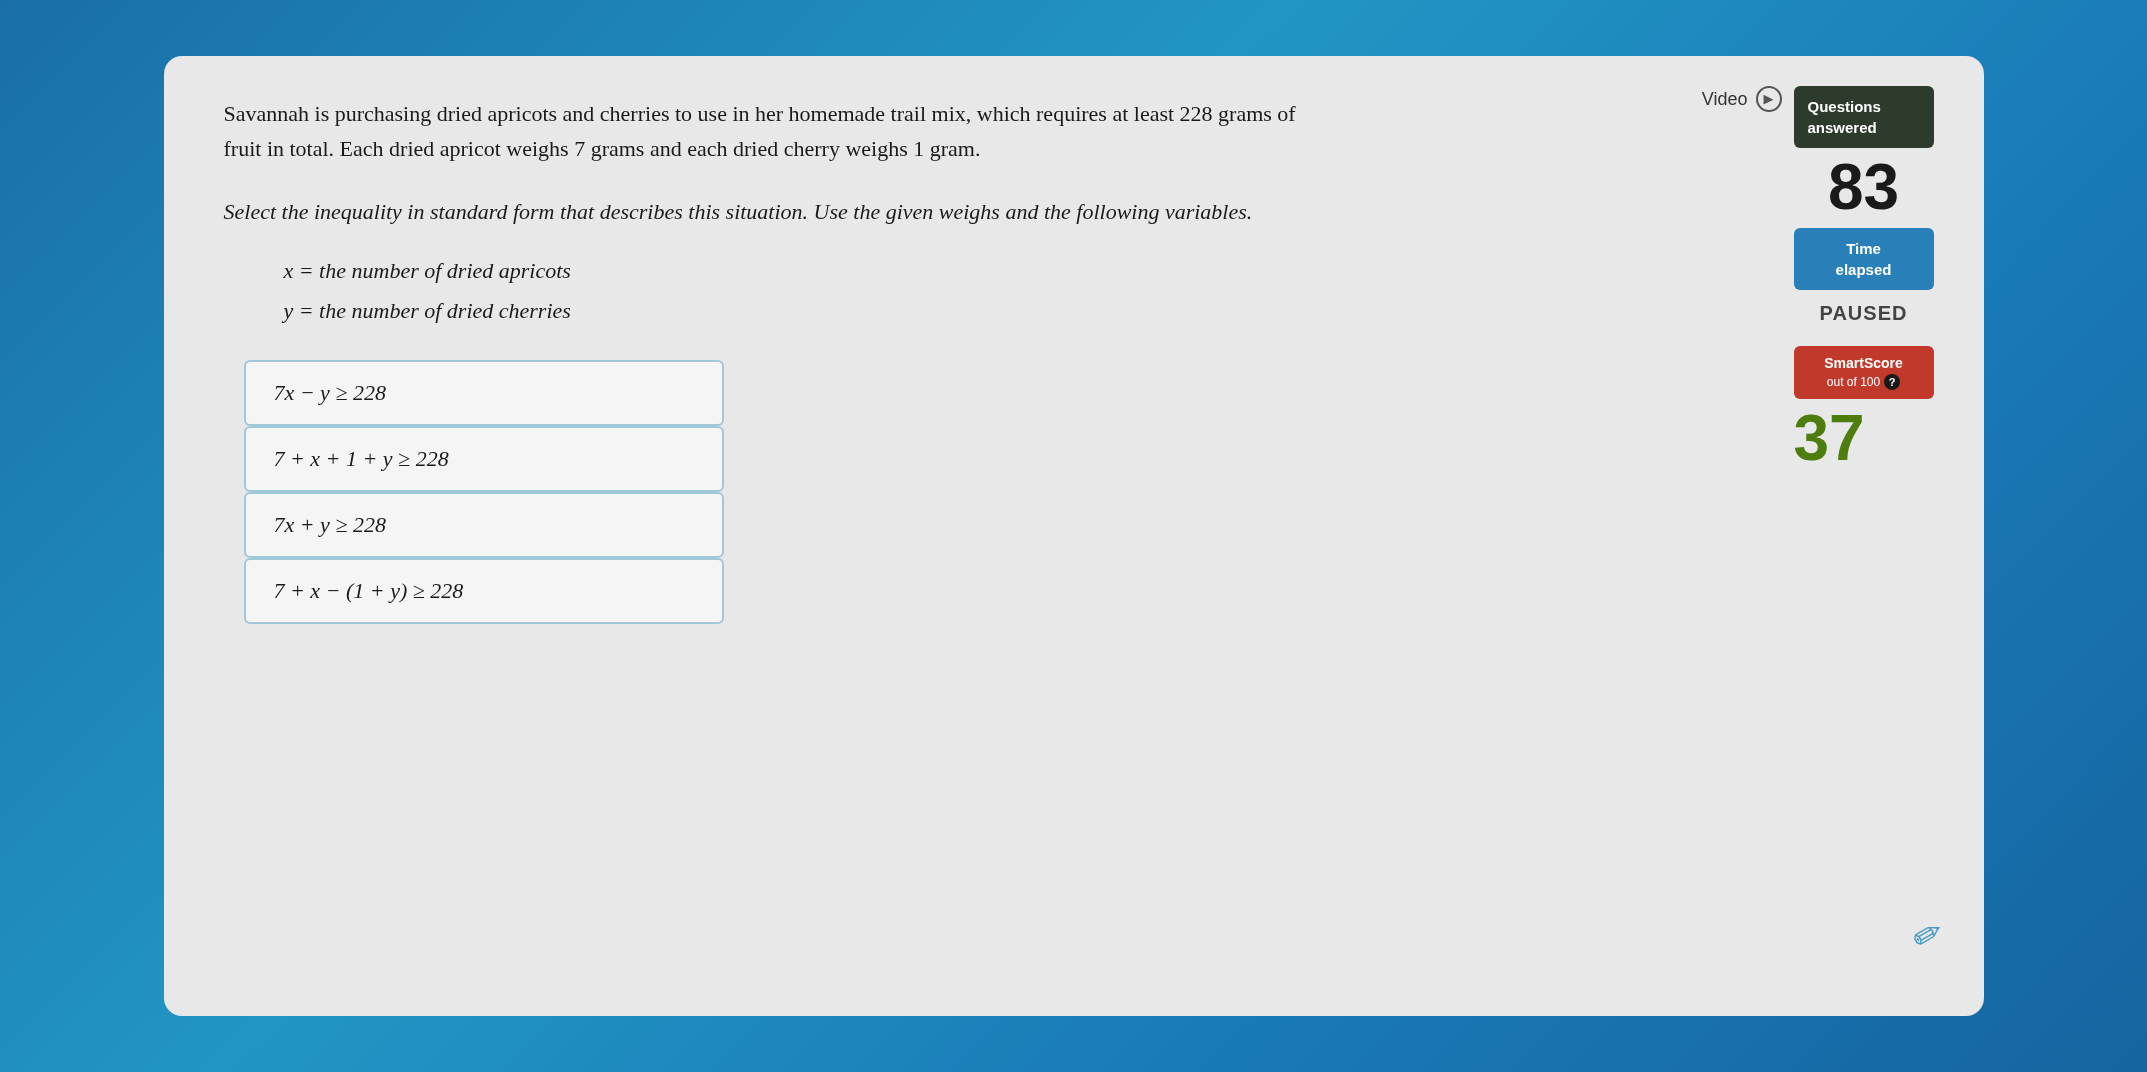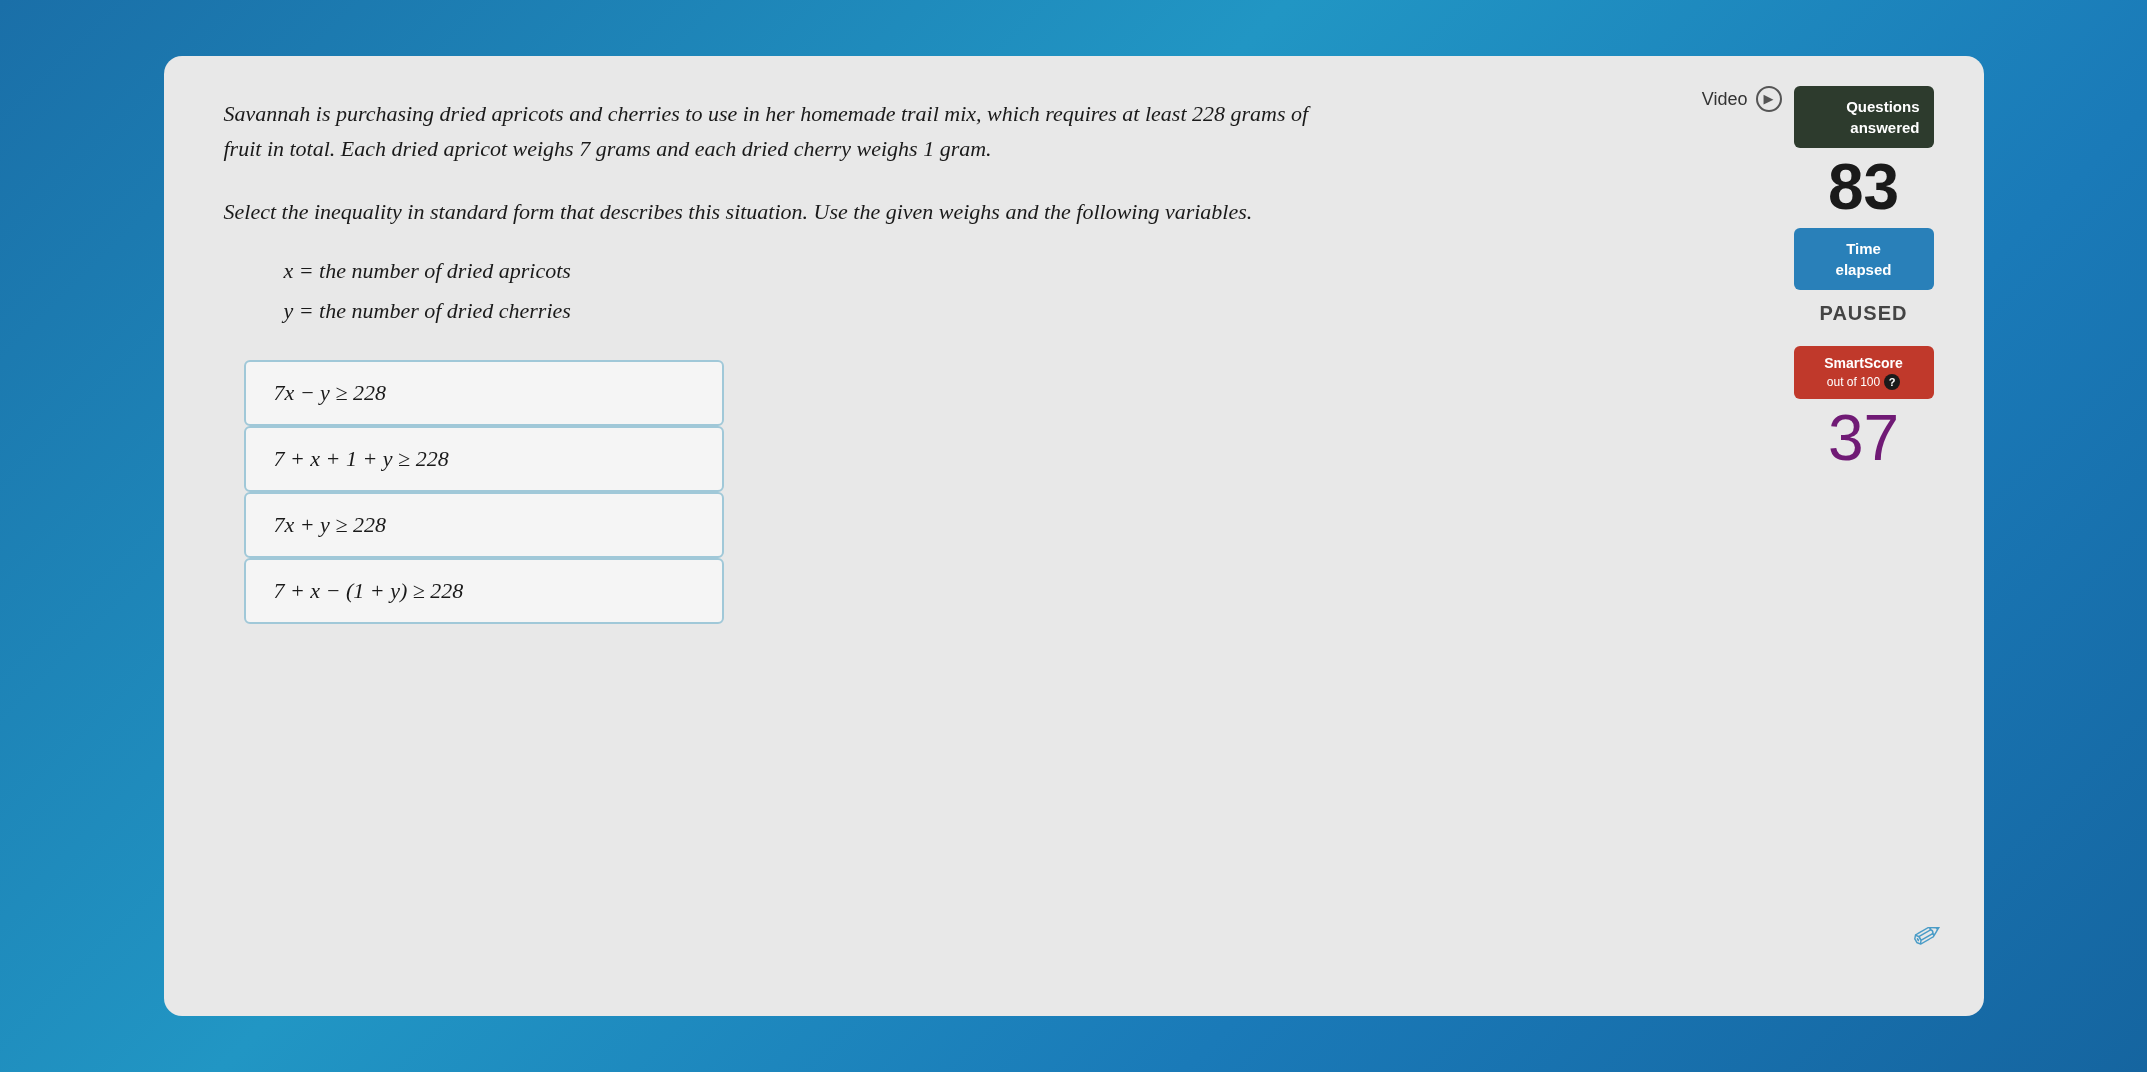--- a/index.html
+++ b/index.html
@@ -32,21 +32,20 @@
       flex-direction: column;
       gap: 0;
     }
 
     .problem-text {
       font-size: 22px;
       color: #1a1a1a;
       line-height: 1.6;
       margin-bottom: 28px;
       max-width: 1100px;
-      font-style: italic;
       font-family: 'Georgia', serif;
     }
 
     .instruction-text {
       font-size: 22px;
       color: #1a1a1a;
       line-height: 1.6;
       margin-bottom: 28px;
       max-width: 1050px;
       font-style: italic;
@@ -113,21 +112,21 @@
       justify-content: center;
       font-size: 13px;
       color: #555;
     }
 
     .questions-answered-badge {
       background: #2d3b2d;
       color: white;
       font-size: 15px;
       font-weight: bold;
-      text-align: right;
+      text-align: left;
       padding: 10px 14px;
       border-radius: 6px;
       width: 140px;
       line-height: 1.4;
       font-family: Arial, sans-serif;
       margin-bottom: 0;
     }
 
     .questions-number {
       font-size: 64px;
@@ -199,23 +198,23 @@
       display: inline-flex;
       align-items: center;
       justify-content: center;
       font-size: 11px;
       color: white;
       font-weight: bold;
     }
 
     .smartscore-number {
       font-size: 64px;
-      font-weight: normal;
-      color: #701a75;
-      text-align: center;
+      font-weight: bold;
+      color: #4d7c0f;
+      text-align: left;
       width: 140px;
       line-height: 1.1;
       font-family: Arial, sans-serif;
       margin-top: 4px;
     }
 
     .pencil-icon {
       position: absolute;
       bottom: 60px;
       right: 40px;

